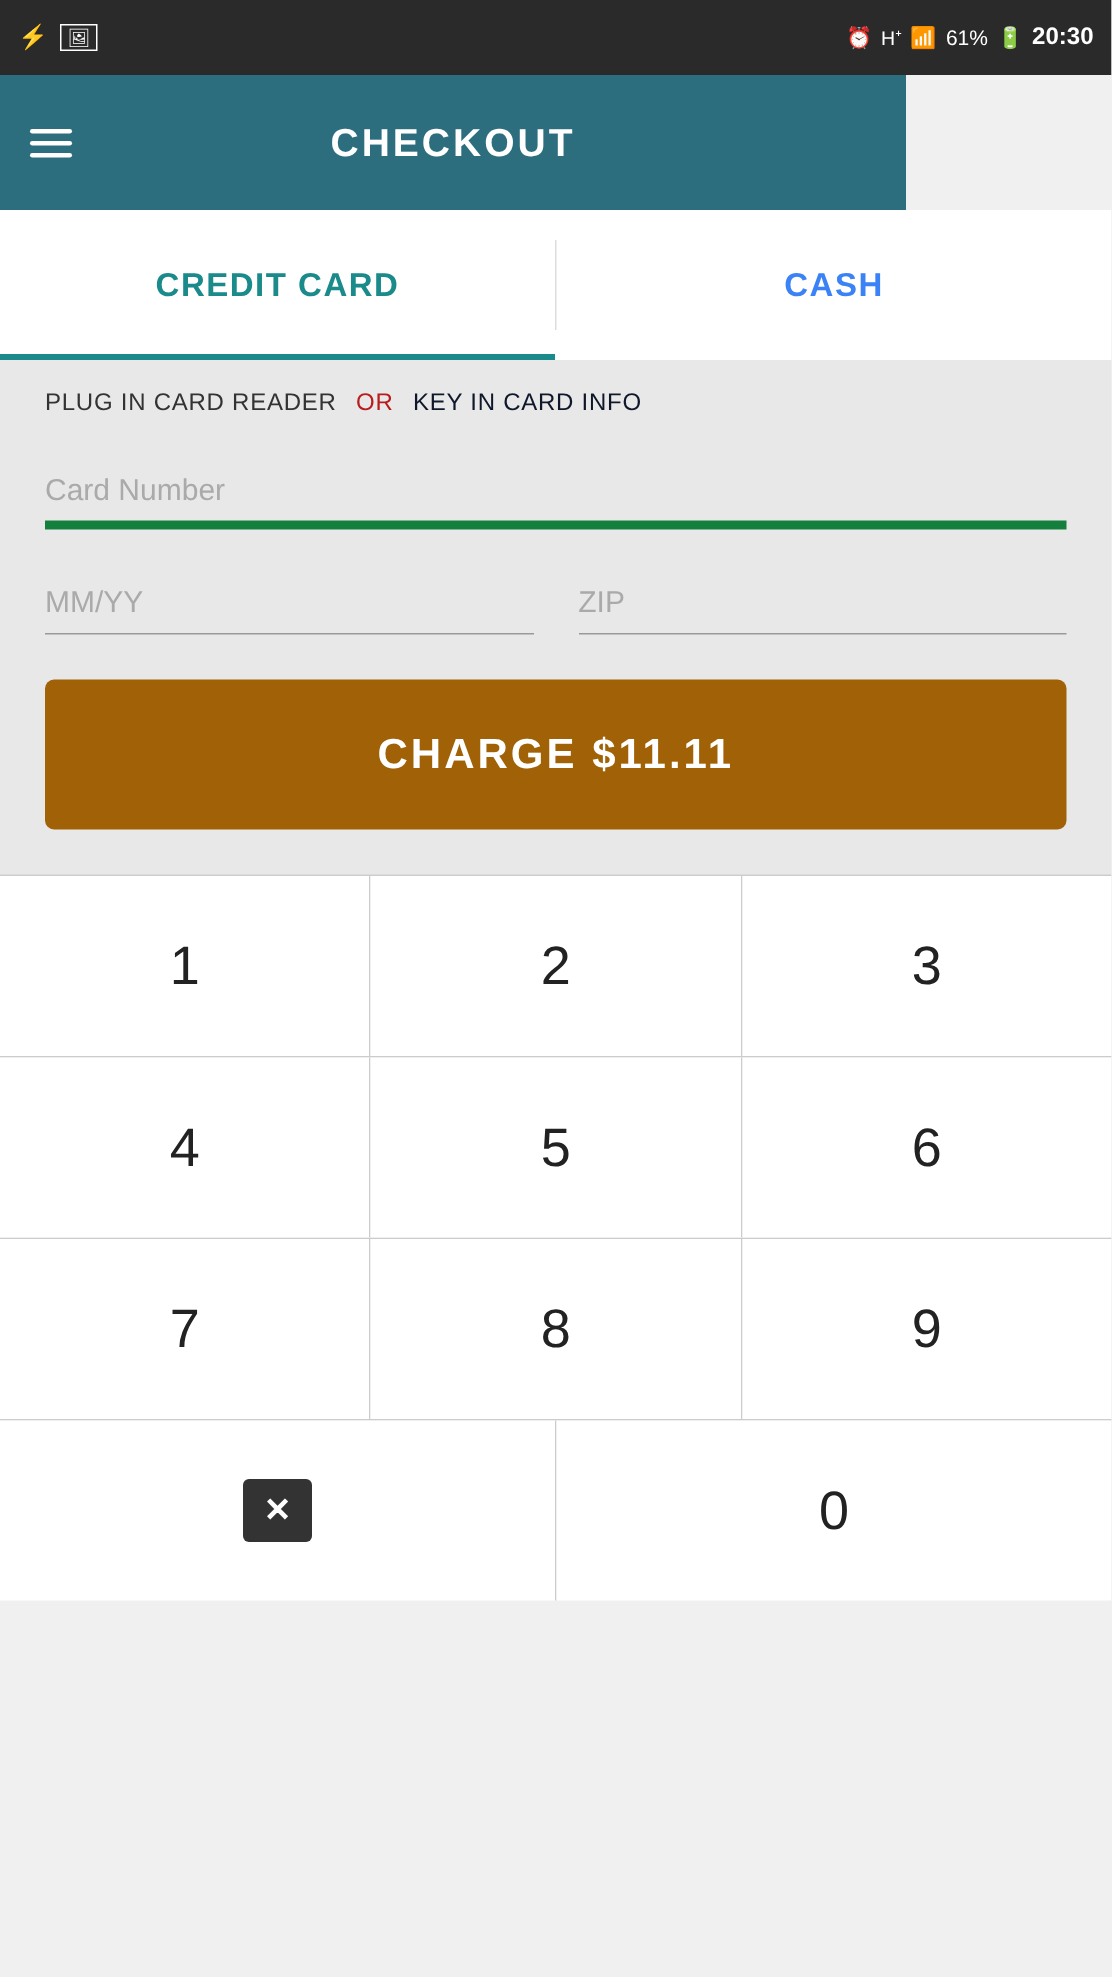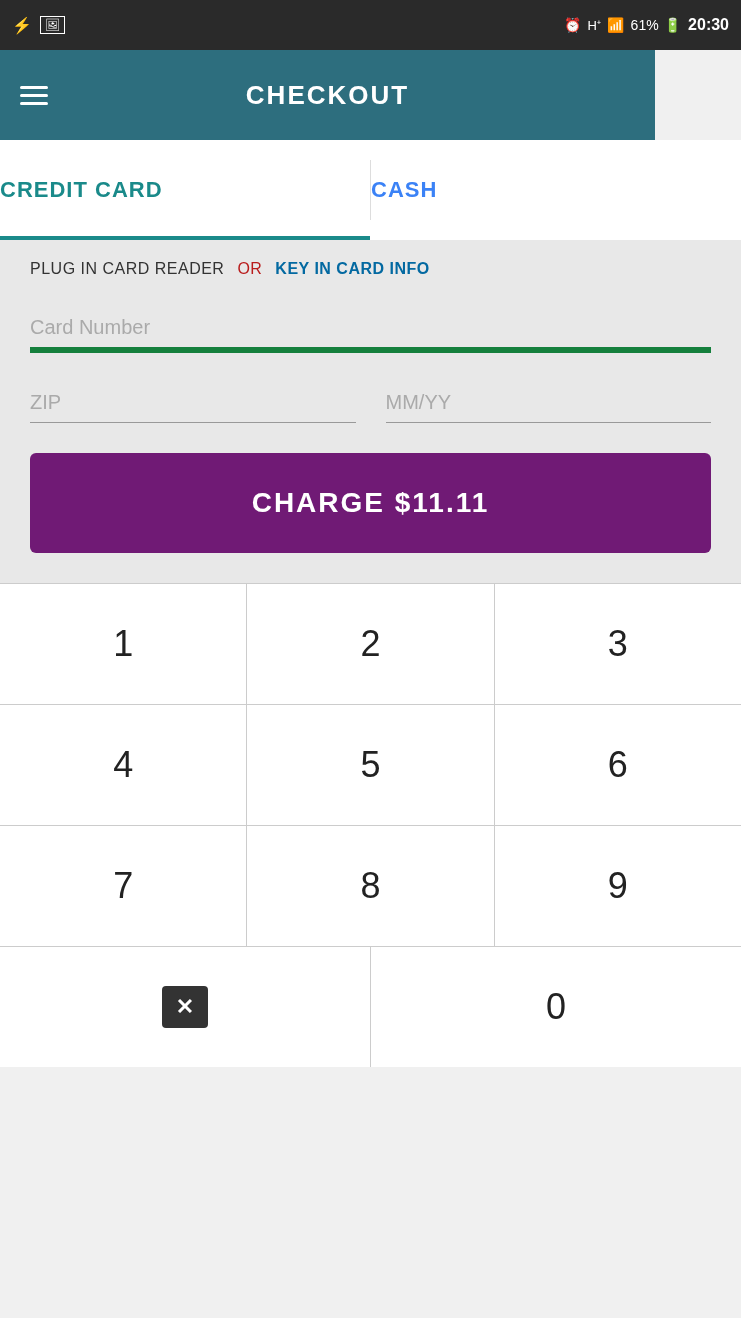--- a/index.html
+++ b/index.html
@@ -31,21 +31,21 @@
     .status-right {
       display: flex;
       align-items: center;
       gap: 6px;
       font-size: 14px;
     }
     .usb-icon { font-size: 16px; }
 
     
     #header {
-      width: 655px;
+      width: 604px;
       height: 90px;
       background: #2d6e7e;
       display: flex;
       align-items: center;
       justify-content: center;
       position: relative;
     }
     #hamburger-icon {
       position: absolute;
       left: 20px;
@@ -72,20 +72,21 @@
     #tabs {
       width: 741px;
       height: 100px;
       background: white;
       display: flex;
     }
     .tab {
       flex: 1;
       display: flex;
       align-items: center;
+      justify-content: center;
       font-size: 22px;
       font-weight: bold;
       cursor: pointer;
       letter-spacing: 1px;
       position: relative;
     }
     .tab.active {
       color: #1a8a8a;
     }
     .tab.active::after {
@@ -117,22 +118,21 @@
       color: #333;
       letter-spacing: 0.5px;
       margin-bottom: 30px;
       font-weight: 500;
     }
     #card-instructions span.separator {
       margin: 0 8px;
       color: #b91c1c;
     }
     #card-instructions span.link-text {
-      color: #0369a1;
-      font-weight: bold;
+      color: #0f172a;
     }
 
     .input-field {
       width: 100%;
       background: transparent;
       border: none;
       border-bottom: 6px solid #15803d;
       padding: 8px 0;
       font-size: 20px;
       color: #333;
@@ -158,21 +158,21 @@
       color: #333;
       outline: none;
     }
     .half-input::placeholder {
       color: #aaa;
     }
 
     #charge-button {
       width: 100%;
       height: 100px;
-      background: #701a75;
+      background: #a16207;
       border: none;
       border-radius: 6px;
       color: white;
       font-size: 28px;
       font-weight: bold;
       letter-spacing: 2px;
       cursor: pointer;
     }
 
     
@@ -260,22 +260,22 @@
 <div id="card-section">
   <div id="card-instructions">
     <span>PLUG IN CARD READER</span>
     <span class="separator">OR</span>
     <span class="link-text">KEY IN CARD INFO</span>
   </div>
 
   <input class="input-field" type="text" placeholder="Card Number" style="">
 
   <div id="expiry-zip-row">
+    <input class="half-input" type="text" placeholder="MM/YY" style="">
     <input class="half-input" type="text" placeholder="ZIP" style="">
-    <input class="half-input" type="text" placeholder="MM/YY" style="">
   </div>
 
   <button id="charge-button">
     <span>CHARGE $11.11</span>
   </button>
 </div>
 
 <div id="numpad">
   <div class="numpad-row">
     <div class="numpad-key">

